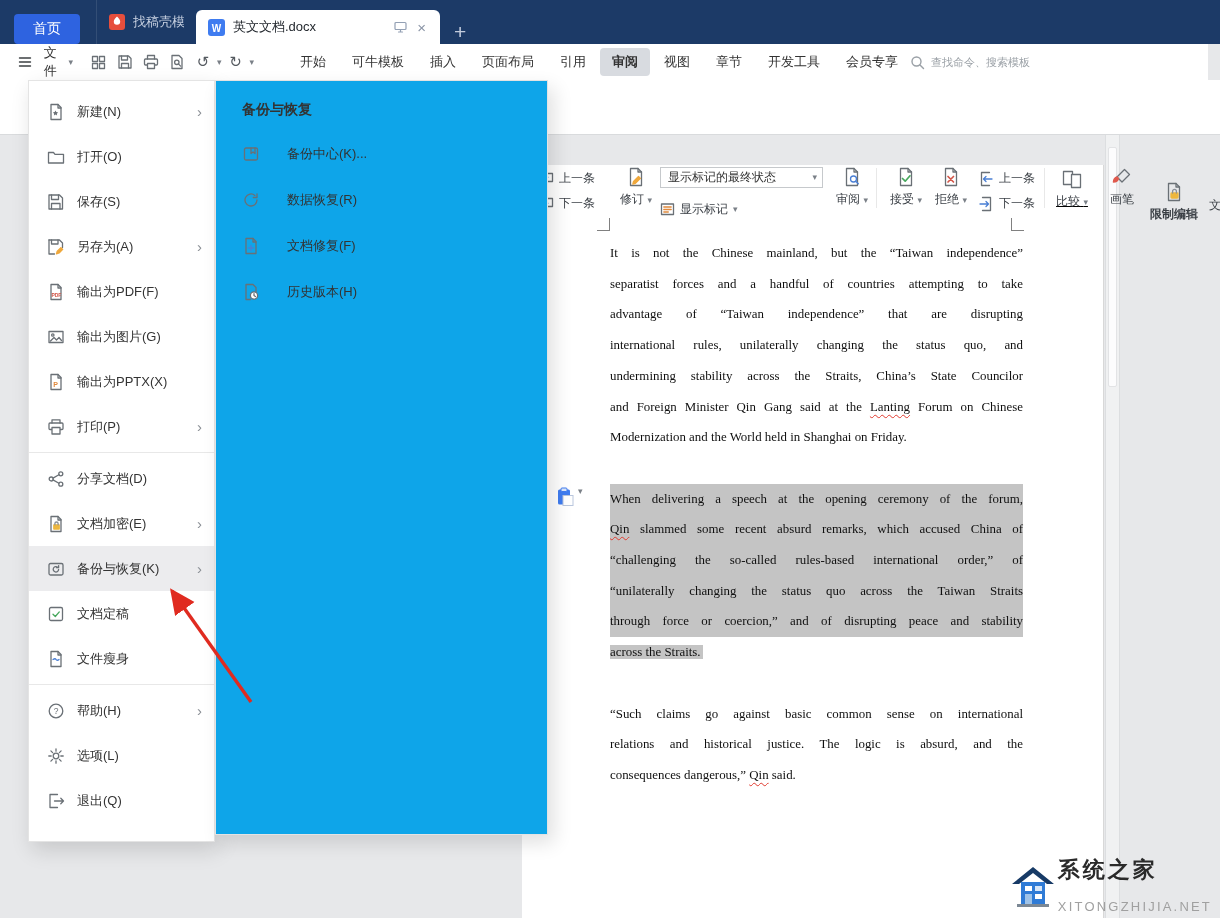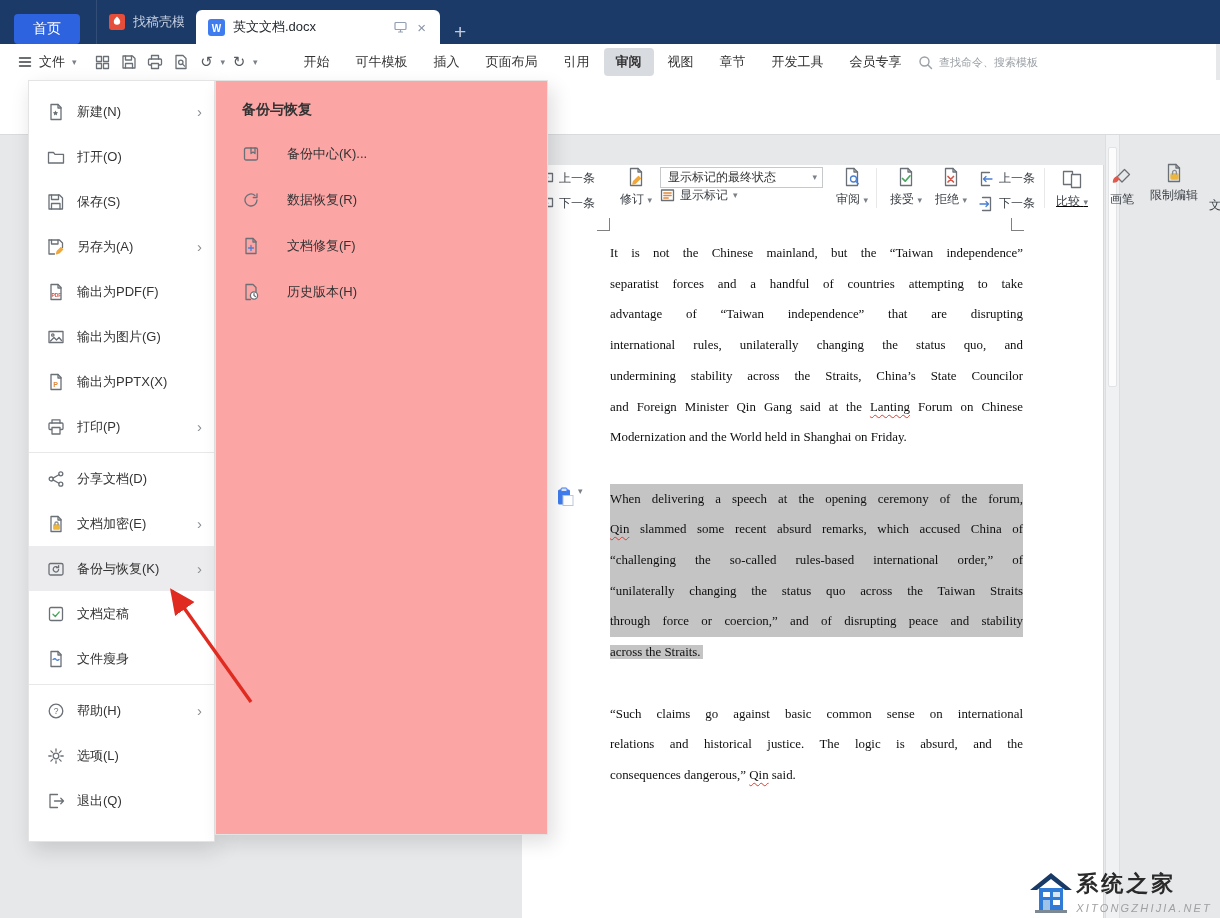--- a/index.html
+++ b/index.html
@@ -12,21 +12,21 @@
   .doc-tab { height:44px; display:flex; align-items:center; gap:8px; padding:0 12px; color:#c9d2e2; font-size:13px; border-left:1px solid rgba(255,255,255,.10); }
   .doc-tab.first { margin-left:16px; width:100px; }
   .doc-tab.active { background:#fff; color:#24292f; height:34px; margin-top:10px; border-radius:6px 6px 0 0; width:244px; border-left:none; }
   .doc-tab .tlabel { flex:0 1 auto; white-space:nowrap; overflow:hidden; }
   .doc-tab.active .tlabel { flex:1; }
   .tab-mini { display:flex; align-items:center; color:#93a0b4; }
   .tab-close { color:#8a94a6; font-size:15px; padding:0 2px; }
   .new-tab { color:#c2cbdc; font-size:21px; margin-left:14px; font-weight:300; }
 
   
-  .menubar { position:absolute; top:44px; left:0; right:4px; height:36px; background:#fff; display:flex; align-items:center; z-index:5;text-align:center; }
+  .menubar { position:absolute; top:44px; left:0; right:12px; height:36px; background:#fff; display:flex; align-items:center; z-index:5;text-align:center; }
   .file-btn { margin-left:12px; display:flex; align-items:center; gap:7px; color:#333; font-size:13px; padding:4px 6px; }
   .cart { color:#7a8087; font-size:9px; line-height:1; }
   .quick { display:flex; align-items:center; gap:2px; margin-left:8px; }
   .qicon { width:24px; height:24px; display:flex; align-items:center; justify-content:center; color:#565b61; font-size:15px; }
   .menu-tabs { display:flex; margin-left:34px; gap:2px; align-items:center; }
   .mtab { padding:5px 12px; font-size:13px; color:#333; border-radius:4px; white-space:nowrap; }
   .mtab.active { background:#d8dbe0; font-weight:bold; }
   .search-box { margin-left:auto; margin-right:178px; color:#9aa0a6; font-size:11px; display:flex; align-items:center; gap:6px; white-space:nowrap; }
 
   
@@ -59,32 +59,32 @@
 
   
   .file-panel { position:absolute; left:28px; top:80px; width:187px; height:762px; background:#fff; border:1px solid #e4e4e4; box-shadow:4px 8px 20px rgba(0,0,0,.14); z-index:20; padding-top:8px; }
   .fitem { height:45px; display:flex; align-items:center; gap:12px; padding:0 12px 0 18px; font-size:13px; color:#333; }
   .fitem.active { background:#ececee; }
   .fitem .flabel { flex:1; white-space:nowrap; }
   .farrow { color:#8a8f95; font-size:15px; line-height:1; }
   .fdiv { height:1px; background:#e8e8e8; margin:3px 0; }
 
   
-  .submenu { position:absolute; left:215px; top:80px; width:333px; height:755px; background:#fca5a5; border:1px solid #e3e3e3; box-shadow:6px 8px 18px rgba(0,0,0,.12); z-index:21; }
+  .submenu { position:absolute; left:215px; top:80px; width:333px; height:755px; background:#0ea5e9; border:1px solid #e3e3e3; box-shadow:6px 8px 18px rgba(0,0,0,.12); z-index:21; }
   .sm-title { margin:20px 0 12px 26px; font-size:14px; font-weight:bold; color:#333; }
   .smitem { height:46px; display:flex; align-items:center; gap:27px; padding-left:26px; font-size:13px; color:#333; }
 
   
   .anno-arrow { position:absolute; left:148px; top:575px; z-index:40; }
 
   
   .watermark { position:absolute; right:8px; bottom:4px; display:flex; align-items:center; z-index:30; }
   .wm-text { display:flex; flex-direction:column; }
   .wm-title { font-size:22px; font-weight:bold; color:#2a2a2a; letter-spacing:3px; }
-  .wm-sub { font-size:11px; color:#a0a0a0; letter-spacing:2.2px; margin-top:3px;font-style:italic; }
+  .wm-sub { font-size:13px; color:#a0a0a0; letter-spacing:2.2px; margin-top:14px; }
 
   svg { display:block; }
 </style>
 </head>
 <body>
 
 <div class="doc-area">
   <div class="page">
     <div class="cmark tl"></div>
     <div class="cmark tr"></div>
@@ -253,21 +253,21 @@
           <path d="M8.5 15.5l5-5 1.9 1.9-5 5-2.5.6z" fill="#efa83c" stroke="#efa83c"></path>
         </svg>
       </div>
     <div class="blabel"><span>修订</span> <span class="cart">▾</span></div>
   </div>
 
   <div class="combo">
     <span class="cval">显示标记的最终状态</span>
     <span class="cart">▾</span>
   </div>
-  <div class="small-btn" style="left:660px; top:107px;">
+  <div class="small-btn" style="left:660px; top:121px;">
     <span>
         <svg width="15" height="15" viewBox="0 0 15 15" fill="none" stroke="#6a7076" stroke-width="1.3" stroke-linecap="round" stroke-linejoin="round">
           <rect x="1.5" y="2" width="12" height="10.5"></rect>
           <path d="M3.8 5h7.4M3.8 7.5h7.4M3.8 10h4.5" stroke="#e0893c"></path>
         </svg>
       </span>
     <span>显示标记</span>
     <span class="cart">▾</span>
   </div>
 
@@ -338,21 +338,21 @@
   </div>
   <div class="big-btn" style="left:1100px; top:84px;">
     <div class="bicon">
         <svg width="22" height="22" viewBox="0 0 22 22" fill="none" stroke="#6a7076" stroke-width="1.3" stroke-linecap="round" stroke-linejoin="round">
           <path d="M13.5 3.5l5 5L11 16l-5-5z"></path>
           <path d="M6 11c-2.2.6-3.4 2.2-3.6 5.1 3-.2 4.5-1.4 5.1-3.6z" fill="#e05a4e" stroke="#e05a4e"></path>
         </svg>
       </div>
     <div class="blabel"><span>画笔</span></div>
   </div>
-  <div class="big-btn" style="left:1146px; top:80px; width:56px;">
+  <div class="big-btn" style="left:1146px; top:99px; width:56px;font-weight:bold;">
     <div class="bicon">
         <svg width="22" height="22" viewBox="0 0 22 22" fill="none" stroke="#6a7076" stroke-width="1.3" stroke-linecap="round" stroke-linejoin="round">
           <path d="M5.5 2.5H13l3.5 3.5v13.5H5.5z"></path>
           <path d="M13 2.5V6h3.5"></path>
           <rect x="8" y="12" width="7" height="5" rx="0.8" fill="#edb73e" stroke="#edb73e"></rect>
           <path d="M9.6 12v-1.7a1.9 1.9 0 0 1 3.8 0V12" stroke="#8a8f95"></path>
         </svg>
       </div>
     <div class="blabel"><span>限制编辑</span></div>
   </div>

